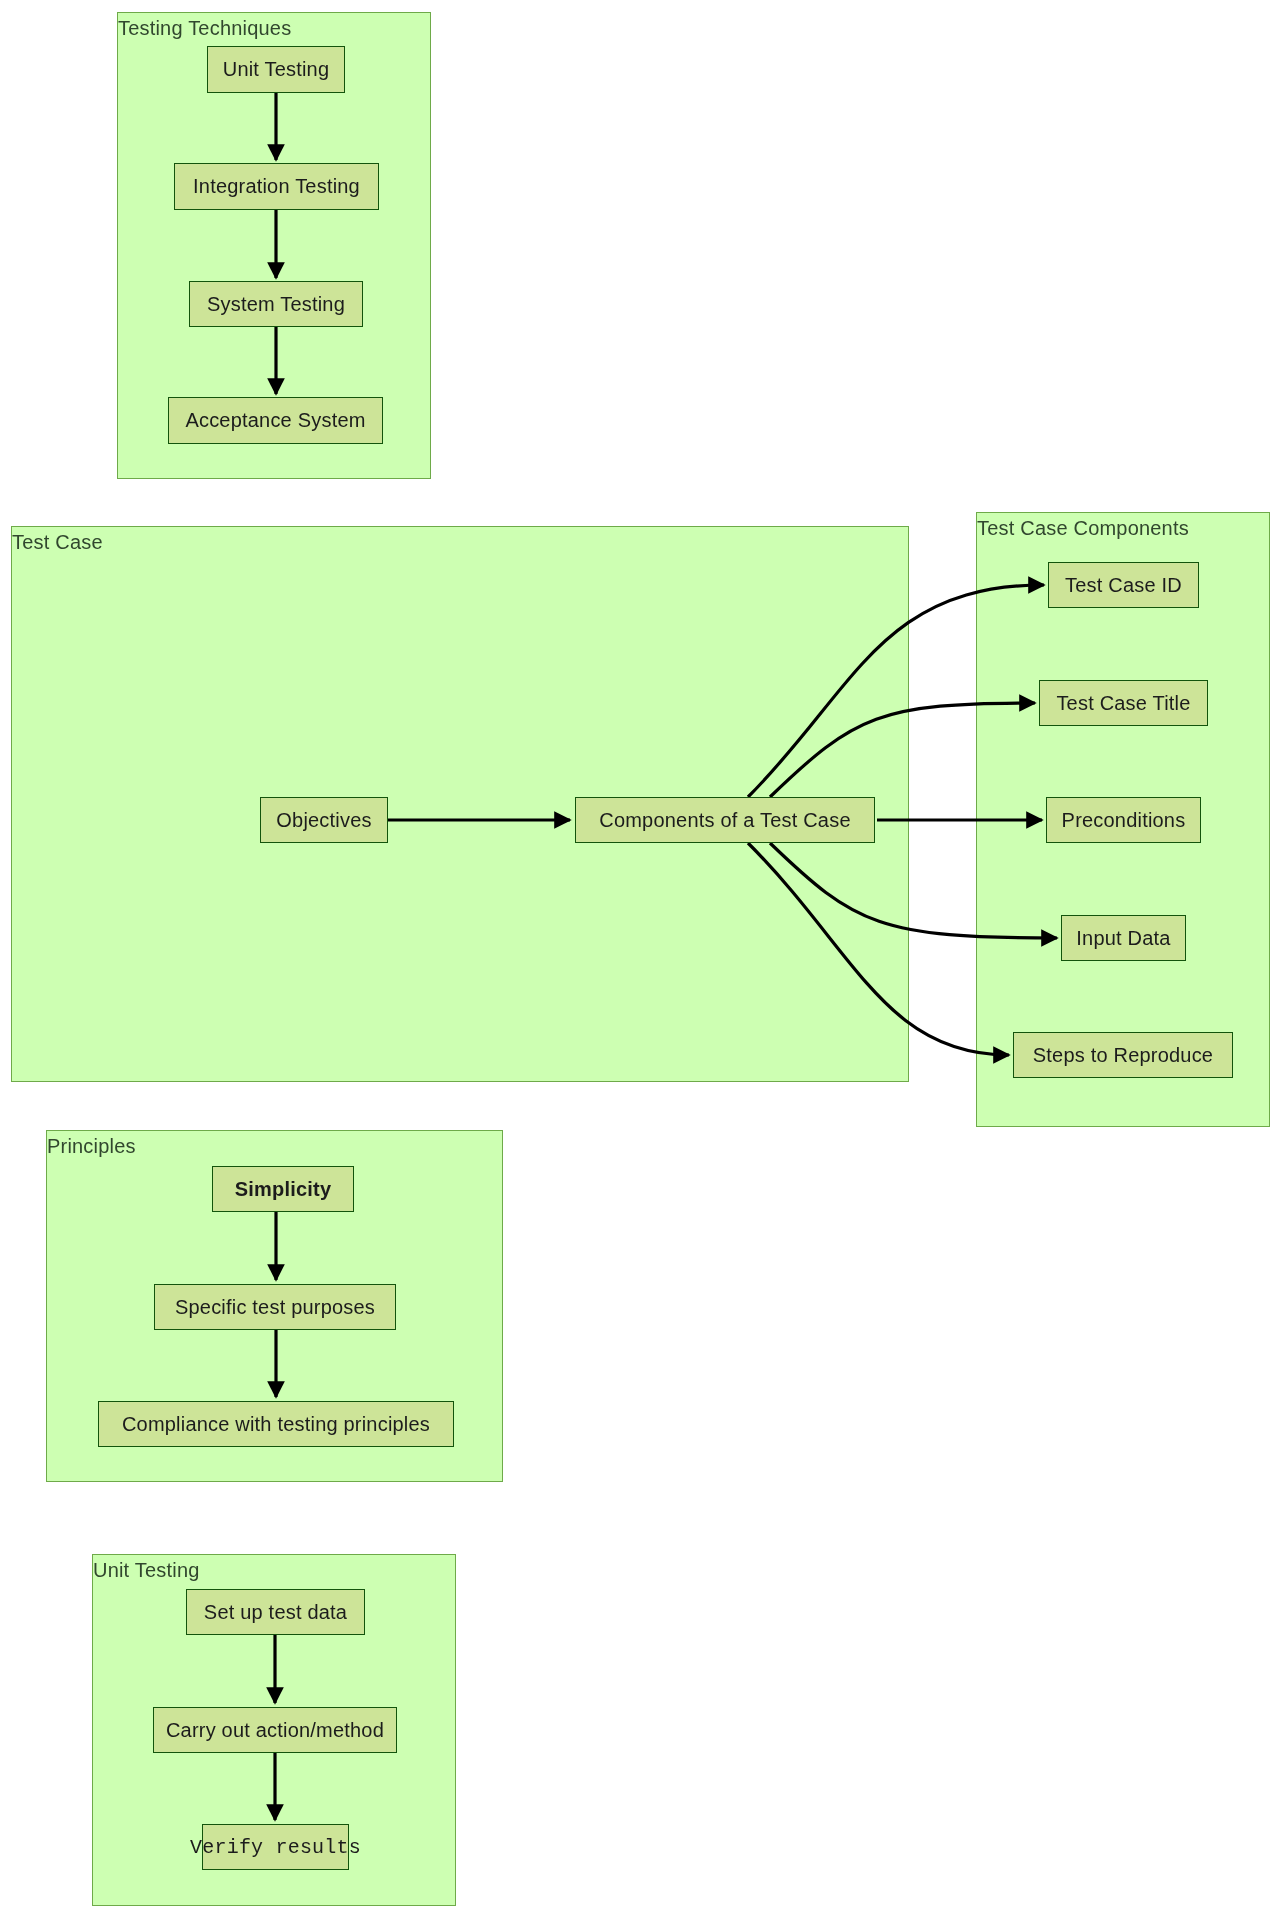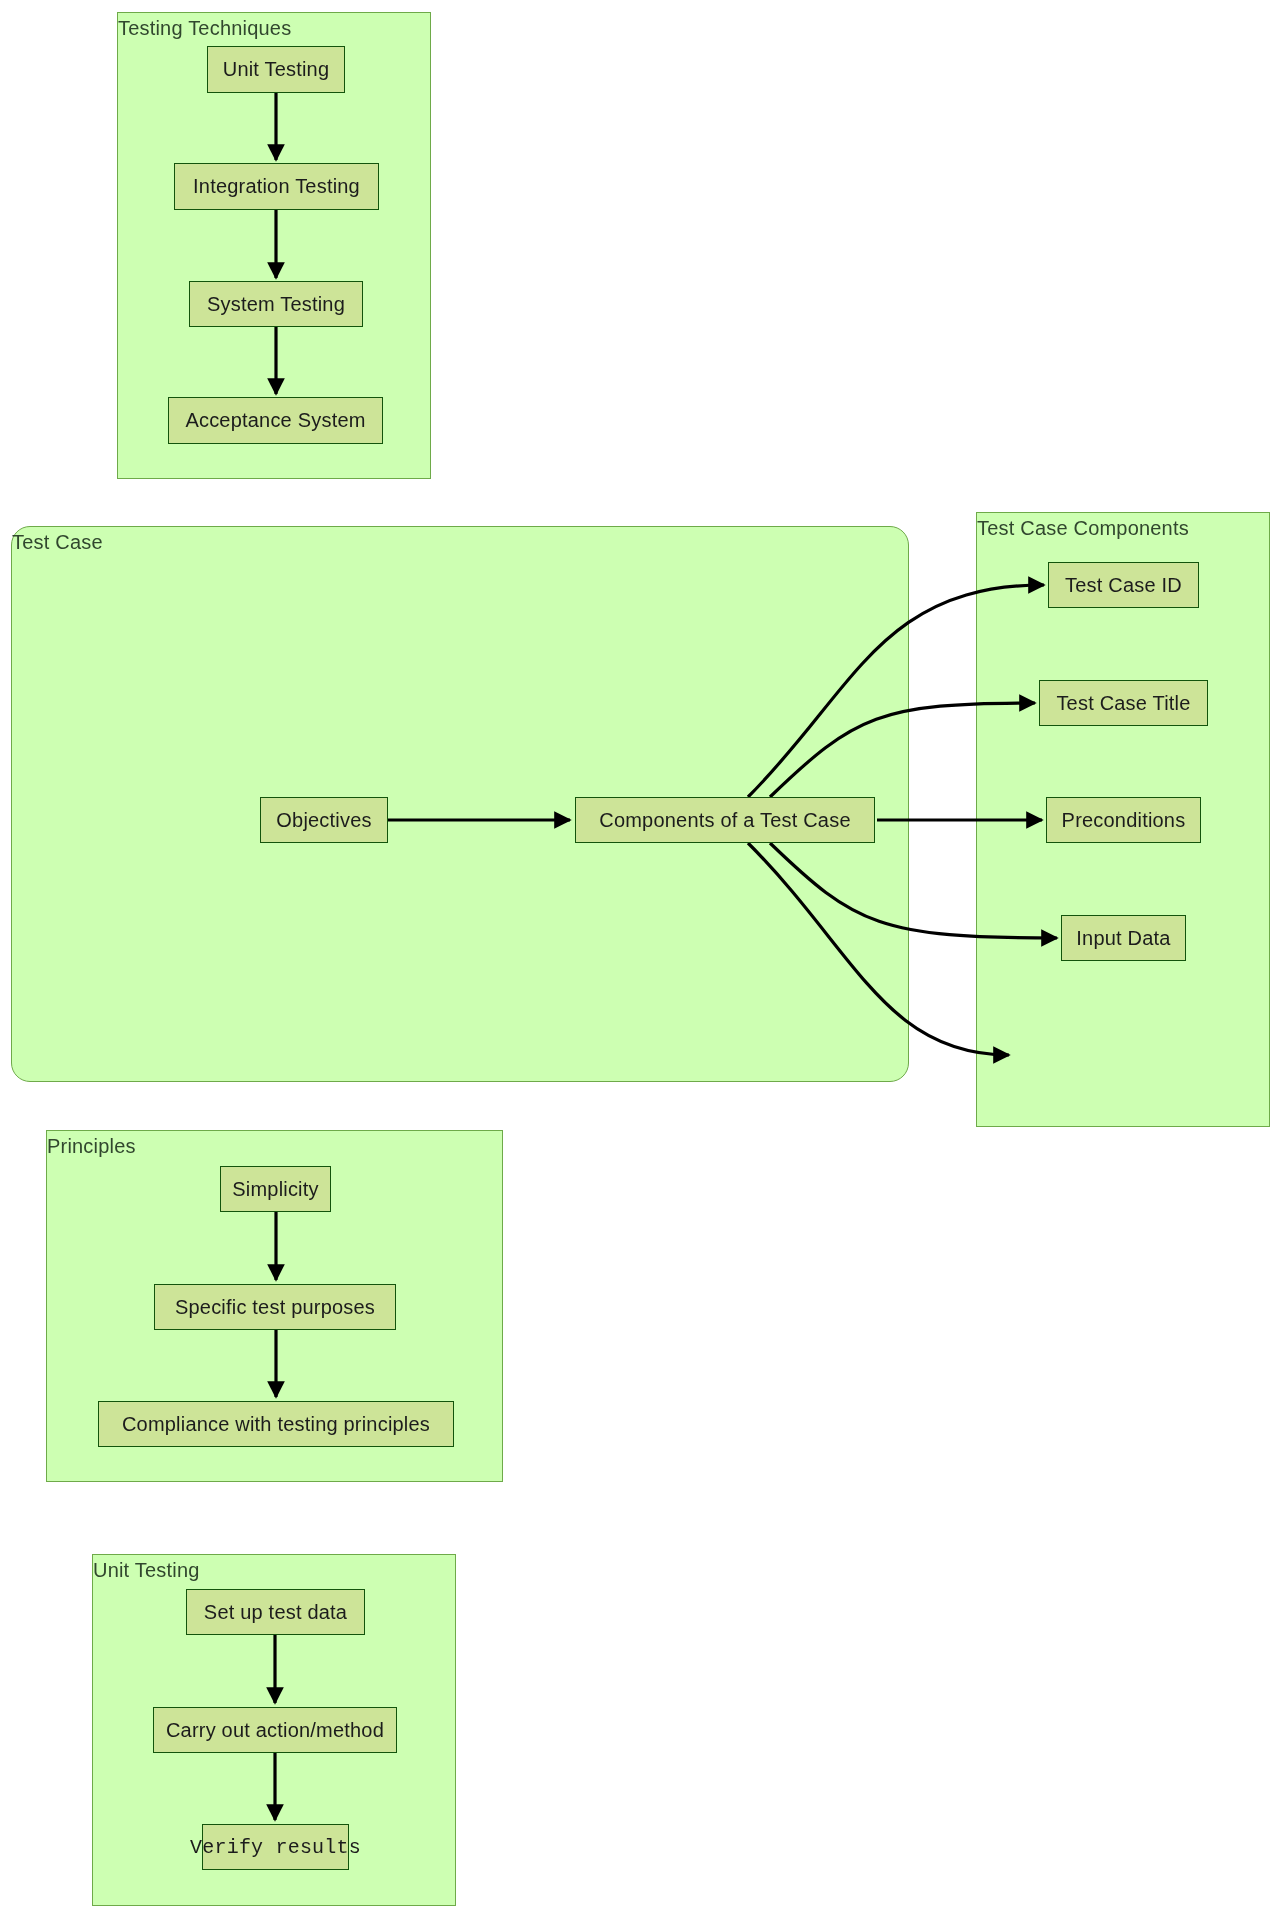--- a/index.html
+++ b/index.html
@@ -62,21 +62,21 @@
 </style>
 </head>
 <body>
 
 <div class="canvas">
 
   <div class="cluster" style="left:117px;top:12px;width:314px;height:467px;">
     <span class="cluster-title">Testing Techniques</span>
   </div>
 
-  <div class="cluster" style="left:11px;top:526px;width:898px;height:556px;border-radius:19px;">
+  <div class="cluster" style="left:11px;top:526px;width:898px;height:556px;">
     <span class="cluster-title">Test Case</span>
   </div>
 
   <div class="cluster" style="left:976px;top:512px;width:294px;height:615px;">
     <span class="cluster-title">Test Case Components</span>
   </div>
 
   <div class="cluster" style="left:46px;top:1130px;width:457px;height:352px;">
     <span class="cluster-title">Principles</span>
   </div>
@@ -111,22 +111,23 @@
   <div class="node" style="left:189px;top:281px;width:174px;height:46px;">System Testing</div>
   <div class="node" style="left:168px;top:397px;width:215px;height:47px;">Acceptance System</div>
 
   <div class="node" style="left:212px;top:797px;width:128px;height:46px;margin-left:48px;">Objectives</div>
   <div class="node" style="left:575px;top:797px;width:300px;height:46px;">Components of a Test Case</div>
 
   <div class="node" style="left:1048px;top:562px;width:151px;height:46px;">Test Case ID</div>
   <div class="node" style="left:1039px;top:680px;width:169px;height:46px;">Test Case Title</div>
   <div class="node" style="left:1046px;top:797px;width:155px;height:46px;">Preconditions</div>
   <div class="node" style="left:1061px;top:915px;width:125px;height:46px;">Input Data</div>
+  <div class="node" style="left:1013px;top:1032px;width:220px;height:46px;">Steps to Reproduce</div>
 
-  <div class="node" style="left:220px;top:1166px;width:111px;height:46px;">Simplicity</div>
+  <div class="node" style="left:212px;top:1166px;width:142px;height:46px;font-weight:bold;">Simplicity</div>
   <div class="node" style="left:154px;top:1284px;width:242px;height:46px;">Specific test purposes</div>
   <div class="node" style="left:98px;top:1401px;width:356px;height:46px;">Compliance with testing principles</div>
 
   <div class="node" style="left:186px;top:1589px;width:179px;height:46px;">Set up test data</div>
   <div class="node" style="left:153px;top:1707px;width:244px;height:46px;">Carry out action/method</div>
   <div class="node" style="left:202px;top:1824px;width:147px;height:46px;font-family:Liberation Mono, monospace;">Verify results</div>
 
 </div>
 
 </body></html>

